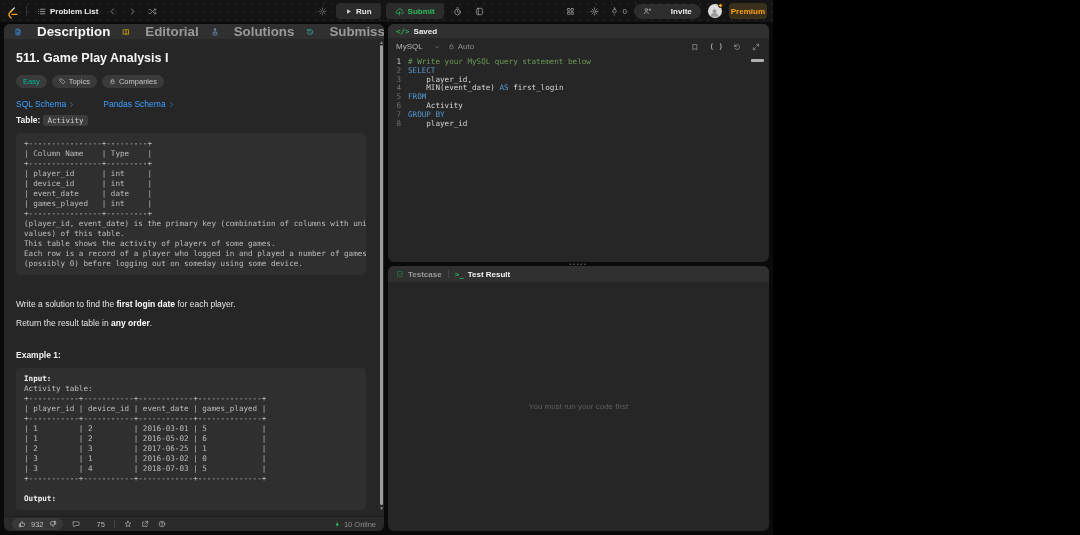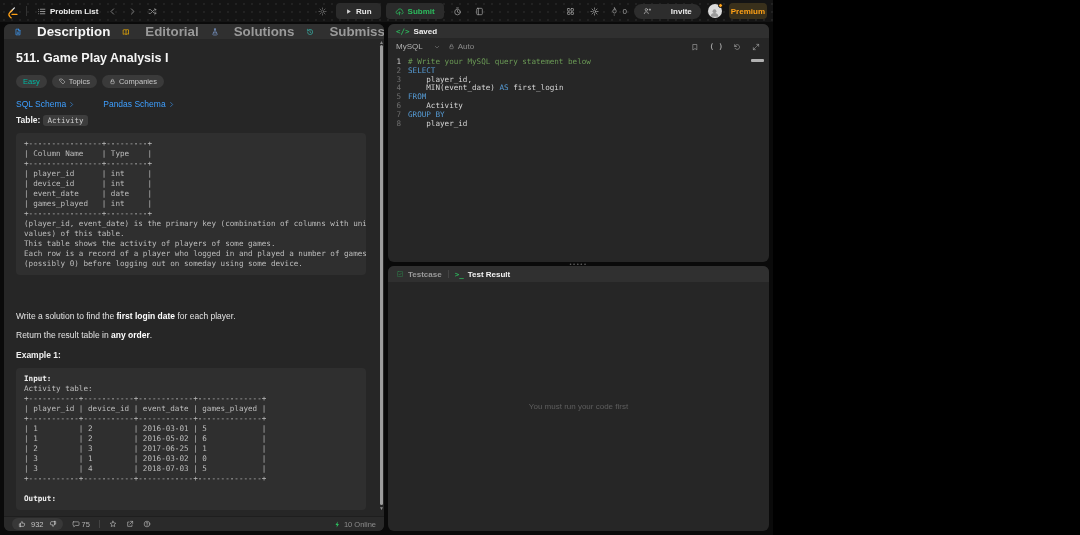--- a/index.html
+++ b/index.html
@@ -74,34 +74,34 @@
   .slink{display:inline-flex;align-items:center;gap:2px;background:none;border:none;color:#3e9fff;
     font-size:8.5px;font-weight:500;cursor:pointer}
   .slink [data-icon]{color:#3e9fff}
   .table-line{margin-top:6px;font-size:8.5px;color:#f0f0f0;font-weight:700}
   .code-chip{font-family:"DejaVu Sans Mono",monospace;font-weight:400;font-size:7.5px;background:#3d3d3d;
     color:#d0d0d0;padding:1px 4px;border-radius:3px;margin-left:3px}
   .pre{background:#2f2f2f;border-radius:4px;padding:6px 8px;margin-top:8px;
     font-family:"DejaVu Sans Mono",monospace;font-size:7.6px;line-height:10px;color:#bdbdbd;
     white-space:pre;overflow:hidden}
   .pre .pre-b{color:#f0f0f0;font-weight:700}
-  .paras{margin-top:36px}
+  .paras{margin-top:24px}
   .paras p{font-size:8.5px;color:#e3e3e3;line-height:10px;margin-bottom:9px}
   .paras b{color:#fff}
-  .example-label{margin-top:10px;font-size:8.5px;font-weight:700;color:#f0f0f0}
+  .example-label{margin-top:22px;font-size:8.5px;font-weight:700;color:#f0f0f0}
 
   .sb-thumb{position:absolute;right:1px;top:21px;bottom:26px;width:3px;background:#9d9d9d;border-radius:2px;cursor:pointer}
   .sb-arrow{position:absolute;right:0;color:#8a8a8a;font-size:5px;line-height:5px}
   .sb-up{top:16px}.sb-down{bottom:20px}
 
   .desc-footer{position:absolute;bottom:0;left:0;right:0;height:15px;background:#2a2a2a;display:flex;
     align-items:center;gap:9px;padding:0 8px;color:#b3b3b3;font-size:7.5px;border-top:1px solid #1e1e1e}
   .like-group{display:inline-flex;align-items:center;gap:5px;background:#383838;border-radius:8px;
     height:12px;padding:0 6px;border:none;color:#c4c4c4;font-size:7.5px;cursor:pointer}
-  .footer-item{display:inline-flex;align-items:flex-start;gap:2px;background:none;border:none;
+  .footer-item{display:inline-flex;align-items:flex-start;gap:17px;background:none;border:none;
     color:#b3b3b3;font-size:7.5px;cursor:pointer}
   .v-div{width:1px;height:8px;background:#444}
   .online{margin-left:auto;display:flex;align-items:center;gap:3px;color:#8c8c8c}
   .online [data-icon]{color:#2cbb5d}
 
   
   .code-header{height:14px;background:#303030;display:flex;align-items:center;gap:4px;padding:0 8px}
   .code-glyph{color:#2cbb5d;font-family:"DejaVu Sans Mono",monospace;font-weight:700;font-size:7.5px}
   .code-title{color:#f0f0f0;font-weight:700;font-size:8px}
   .code-toolbar{height:17px;display:flex;align-items:center;gap:8px;padding:0 8px;font-size:8px;color:#b3b3b3}

